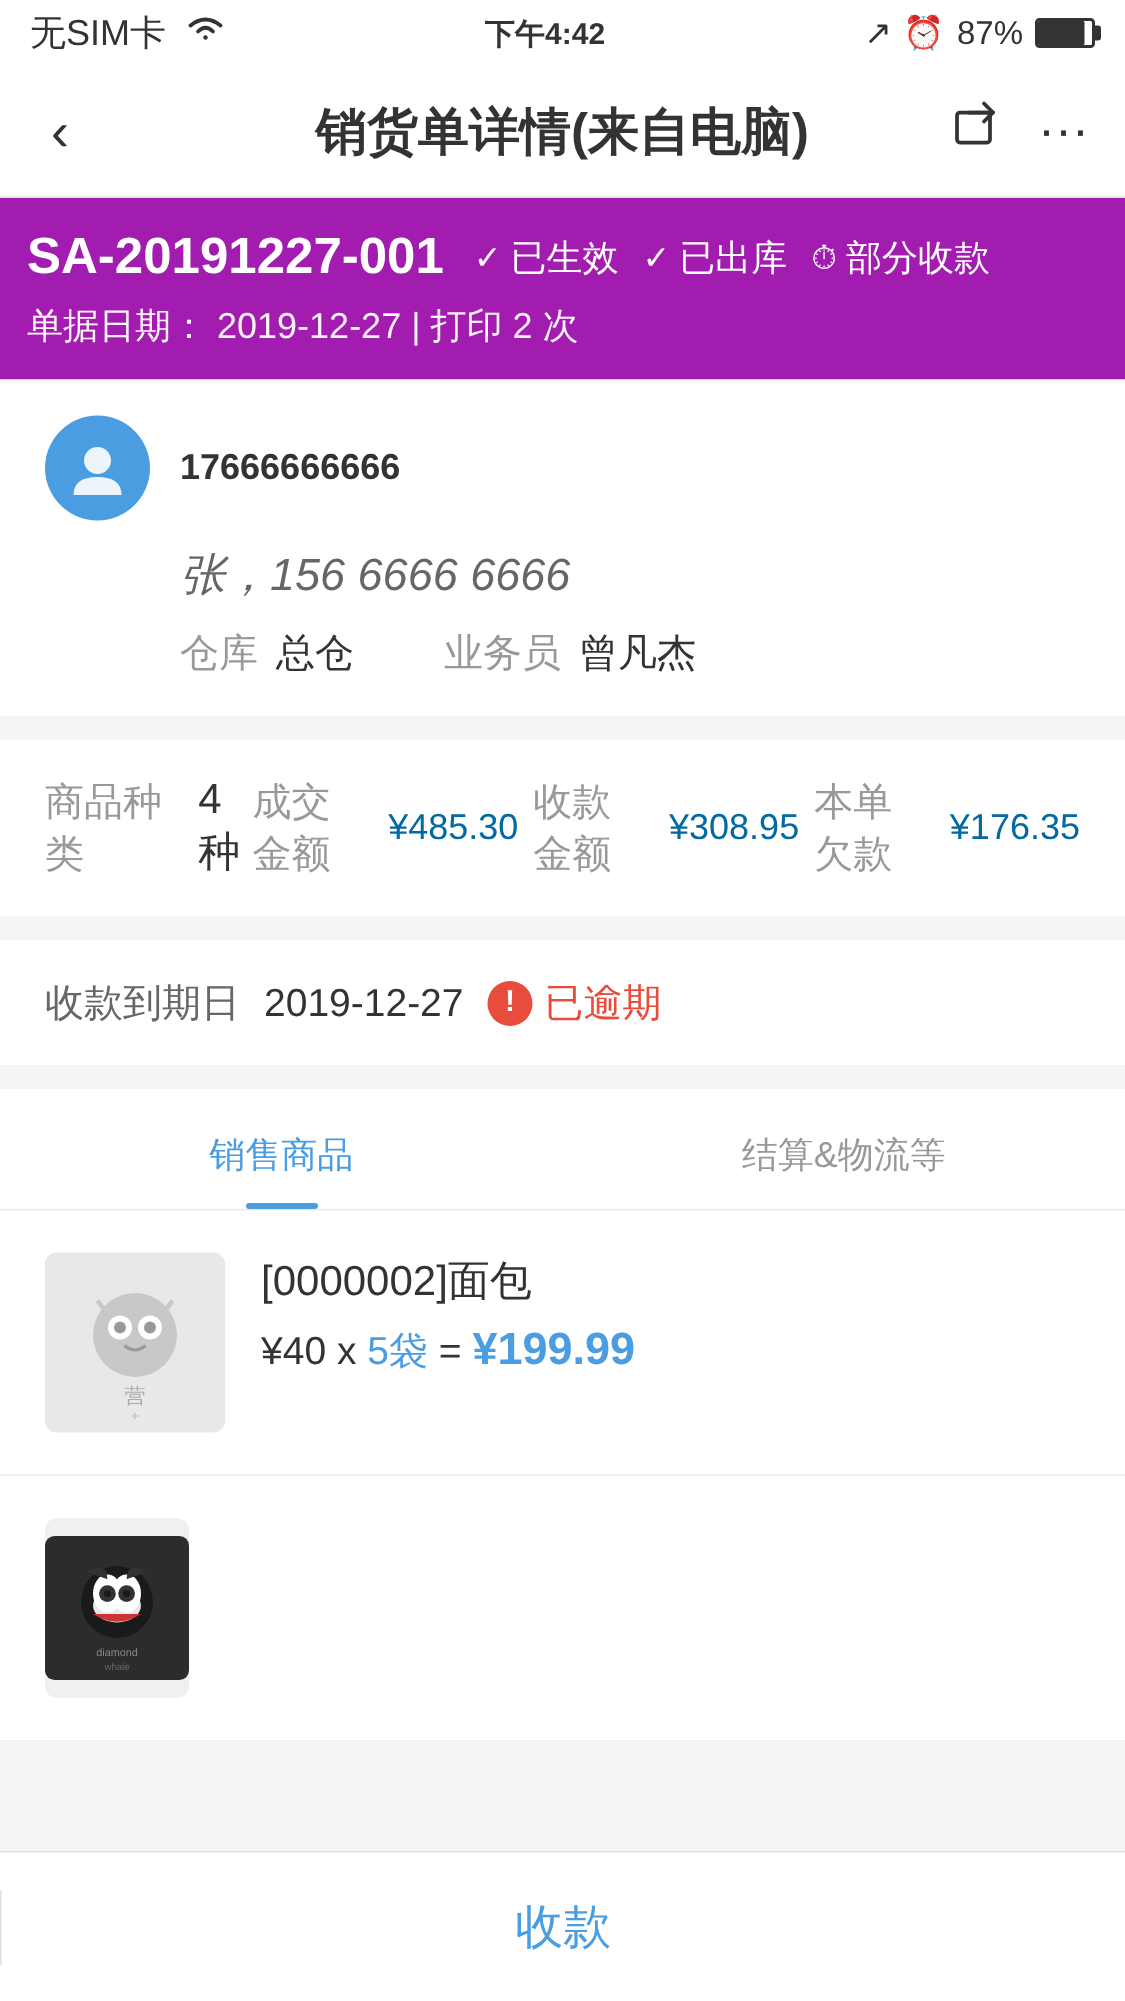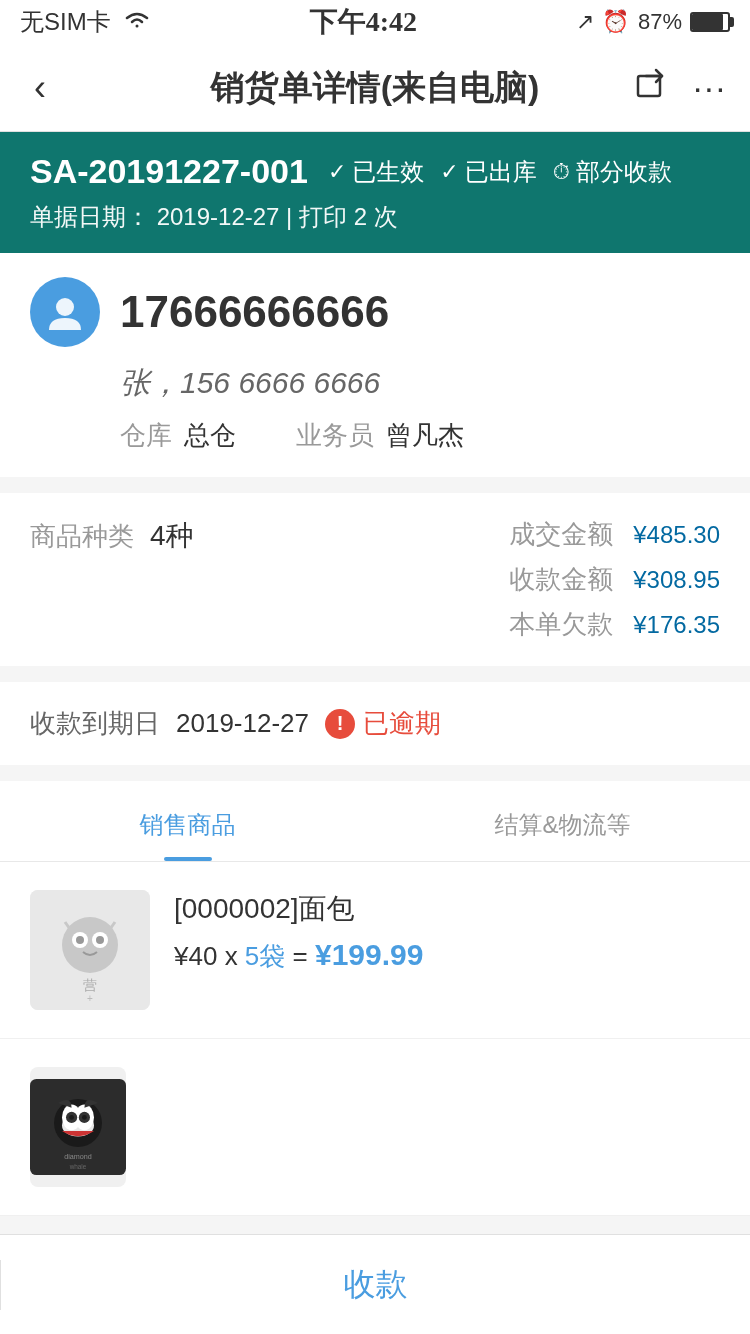--- a/index.html
+++ b/index.html
@@ -18,21 +18,21 @@
       background: #fff;
       height: 44px;
       display: flex;
       align-items: center;
       justify-content: space-between;
       padding: 0 20px;
       font-size: 24px;
       font-weight: 500;
     }
     .status-bar-left { display: flex; align-items: center; gap: 12px; }
-    .status-bar-center { font-weight: 600; font-size: 28px; font-family: Liberation Serif, serif; }
+    .status-bar-center { font-weight: 600; font-size: 20px; }
     .status-bar-right { display: flex; align-items: center; gap: 8px; font-size: 22px; }
     .battery-icon {
       display: inline-block;
       width: 40px;
       height: 20px;
       border: 2px solid #333;
       border-radius: 3px;
       position: relative;
     }
     .battery-icon::after {
@@ -84,22 +84,22 @@
       gap: 24px;
     }
     .nav-action-icon {
       font-size: 34px;
       color: #333;
       cursor: pointer;
     }
 
     
     .order-banner {
-      background: #0f766e;
-      padding: 20px 30px;
+      background: #a21caf;
+      padding: 20px 18px;
       color: #fff;
     }
     .order-banner-top {
       display: flex;
       align-items: center;
       gap: 20px;
       margin-bottom: 10px;
       flex-wrap: wrap;
     }
     .order-id {
@@ -146,21 +146,21 @@
       border-radius: 50%;
       background: #4a9de0;
       display: flex;
       align-items: center;
       justify-content: center;
       color: #fff;
       font-size: 36px;
       flex-shrink: 0;
     }
     .customer-name {
-      font-size: 44px;
+      font-size: 24px;
       font-weight: 600;
       color: #333;
     }
     .customer-details {
       display: flex;
       gap: 30px;
       padding-left: 90px;
     }
     .customer-detail-item {
       display: flex;
@@ -197,21 +197,20 @@
       display: flex;
       gap: 16px;
       font-size: 26px;
       color: #999;
       align-items: center;
     }
     .stats-label { color: #999; }
     .stats-value { color: #333; font-size: 28px; }
     .stats-right {
       display: flex;
-      flex-direction: column;
       gap: 10px;
       align-items: flex-start;
     }
     .amount-row {
       display: flex;
       gap: 20px;
       font-size: 26px;
       align-items: center;
     }
     .amount-label { color: #999; }

